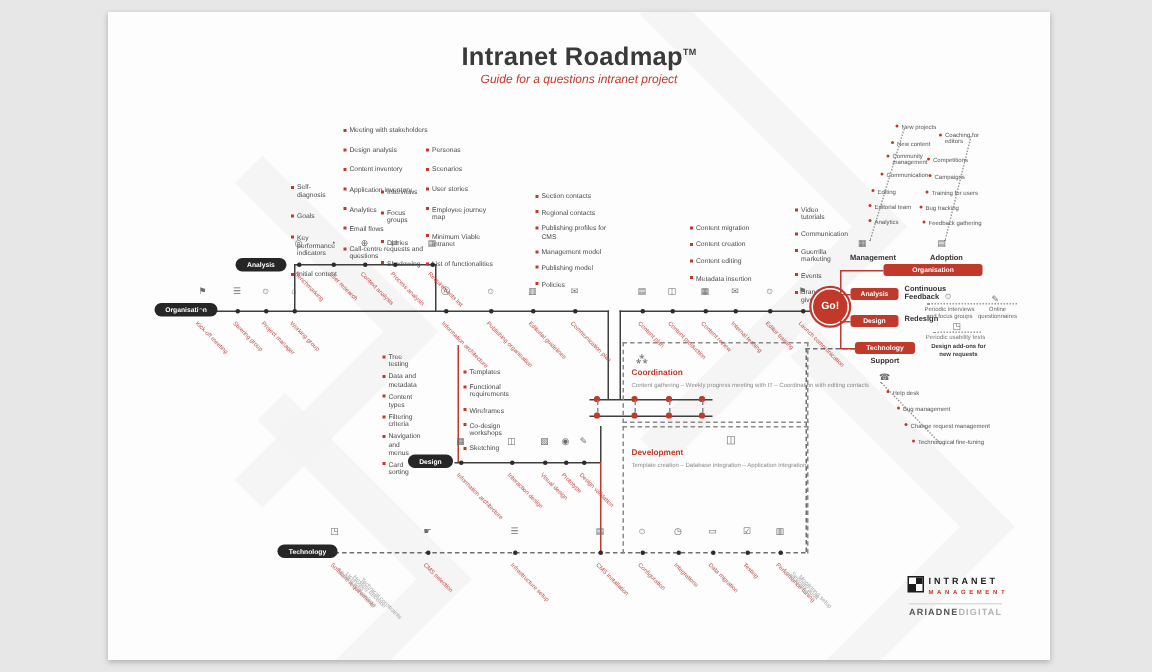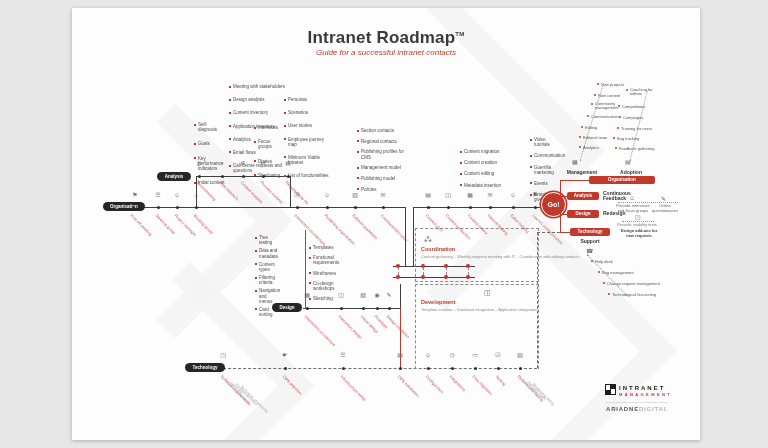--- a/index.html
+++ b/index.html
@@ -99,21 +99,21 @@
 
 <div class="canvas">
  <div class="card">
 
   <div class="wm" style="left:20px;top:130px;width:140px;height:140px;"></div>
   <div class="wm" style="left:260px;top:30px;width:200px;height:200px;"></div>
   <div class="wm" style="left:30px;top:290px;width:150px;height:150px;"></div>
   <div class="wm" style="left:380px;top:250px;width:160px;height:160px;"></div>
 
   <div class="title"><span>Intranet Roadmap</span><sup>TM</sup></div>
-  <div class="subtitle">Guide for a successful intranet contacts</div>
+  <div class="subtitle">Guide for a questions intranet project</div>
 
   <div class="ln" style="left:38px;top:198.5px;width:296px;height:1.4px;"></div>
   <div class="ln" style="left:123.5px;top:168px;width:1.4px;height:32px;"></div>
   <div class="ln" style="left:123.5px;top:168px;width:95px;height:1.4px;"></div>
   <div class="ln" style="left:217.6px;top:168px;width:1.4px;height:32px;"></div>
   <div class="ln" style="left:333px;top:199px;width:1.4px;height:59px;"></div>
   <div class="ln" style="left:341px;top:199px;width:1.4px;height:59px;"></div>
   <div class="ln" style="left:341px;top:198.5px;width:128px;height:1.4px;"></div>
   <div class="ln" style="left:321px;top:257.5px;width:82px;height:1.2px;"></div>
   <div class="ln" style="left:321px;top:268.5px;width:82px;height:1.2px;"></div>

